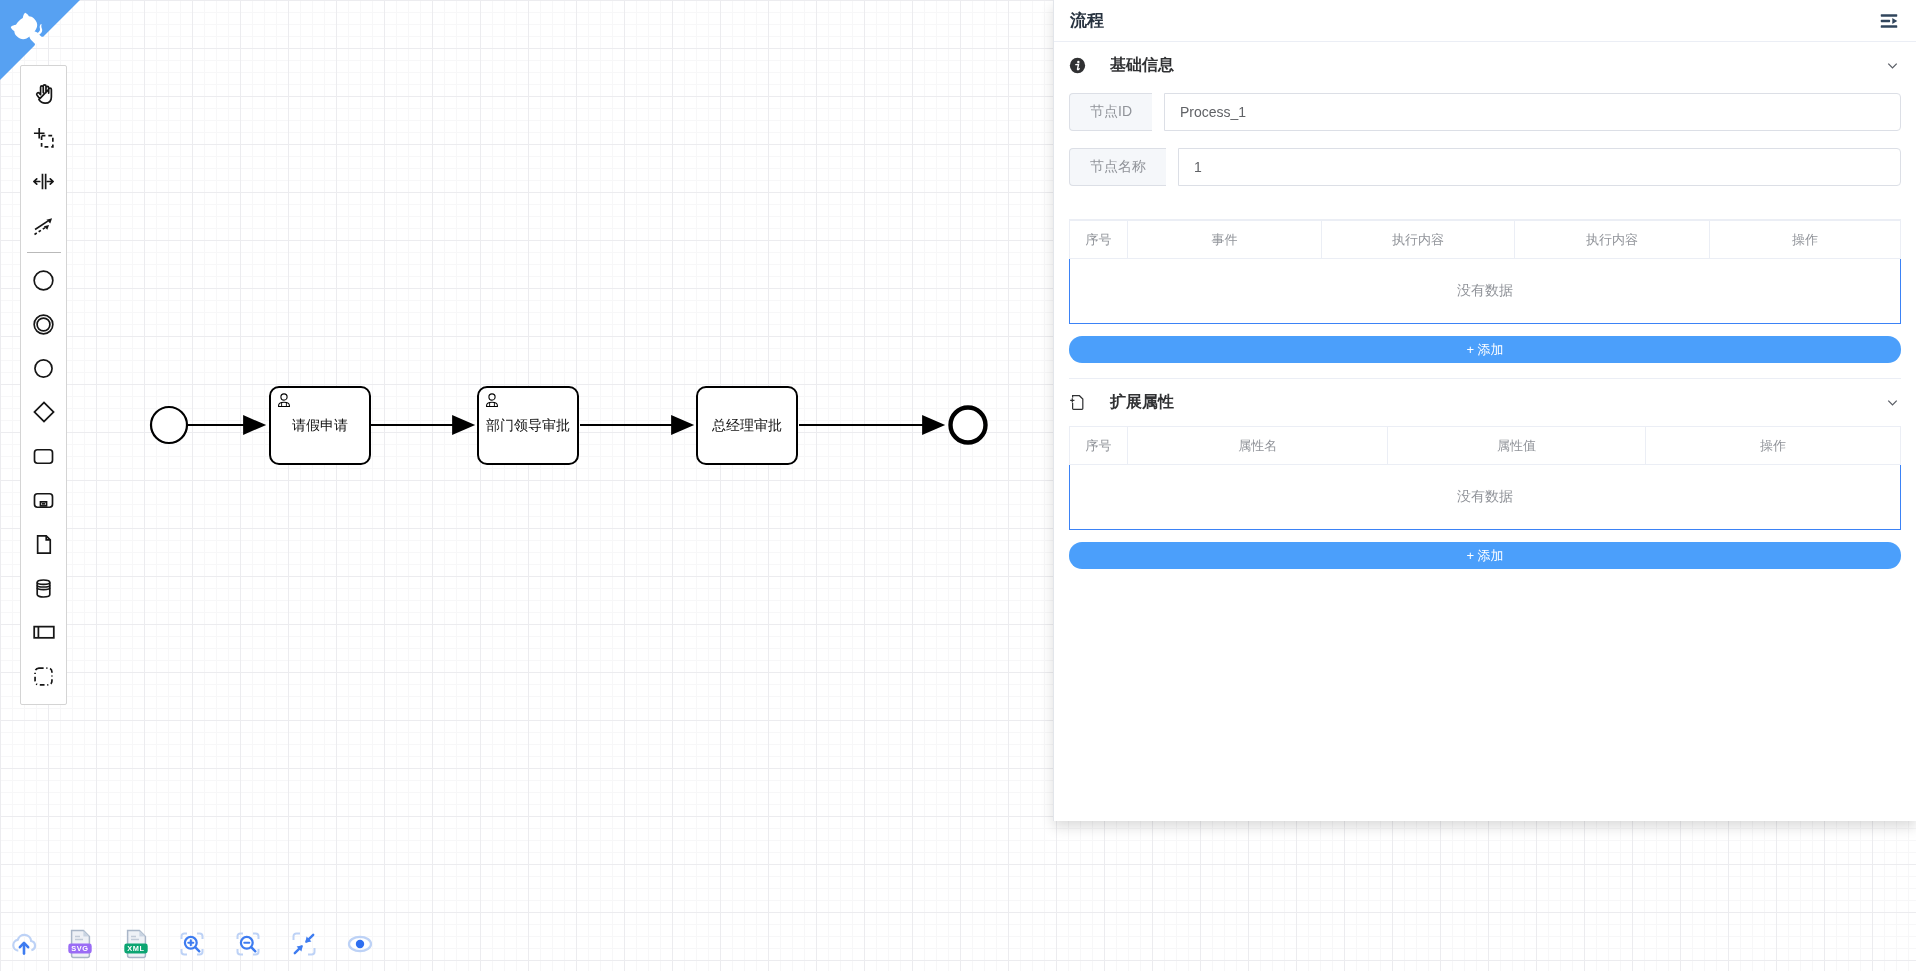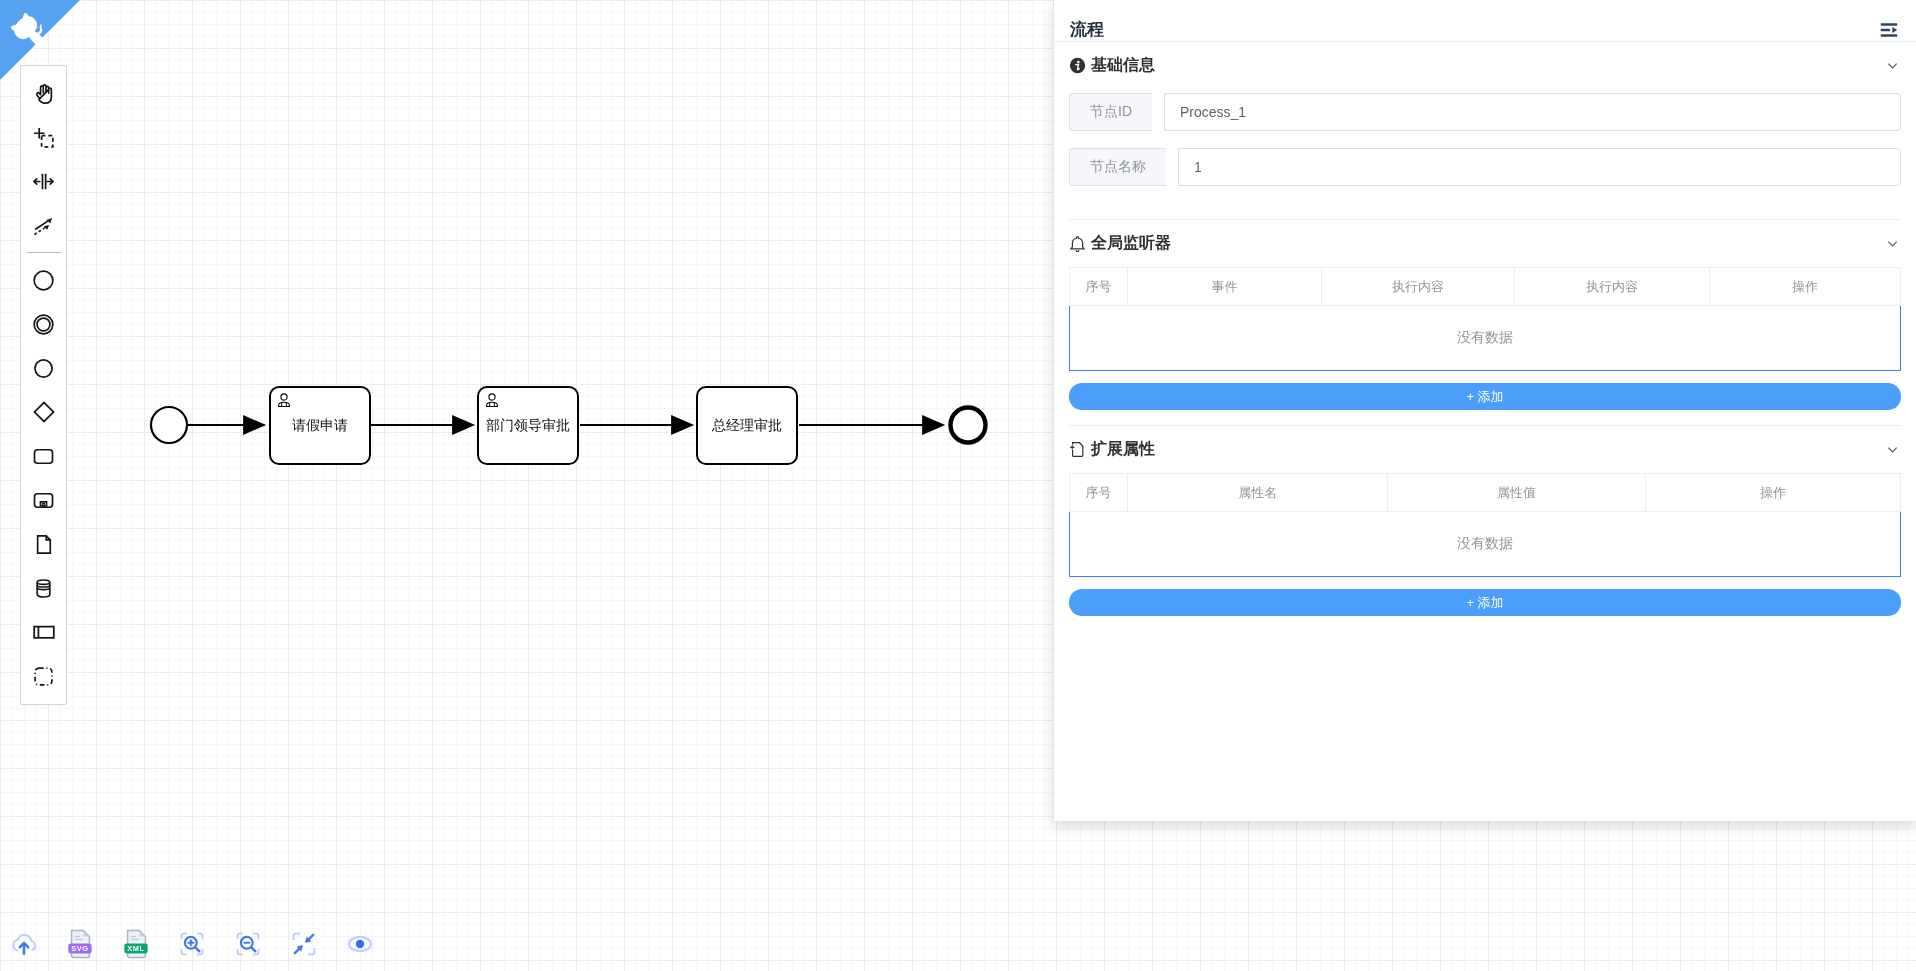--- a/index.html
+++ b/index.html
@@ -39,28 +39,28 @@
   
   .footer-bar { position:absolute; left:10px; bottom:12px; display:flex; gap:28px; z-index:20; }
   .footer-btn { width:28px; height:30px; display:flex; align-items:center; justify-content:center; cursor:pointer; }
 
   
   .panel {
     position:absolute; top:0; left:1053px; width:863px; height:821px; z-index:40;
     background:#fff; border-left:1px solid #e2e5ea;
     box-shadow:0 6px 12px rgba(0,0,0,.14);
   }
-  .panel-header { height:42px; padding:0 16px; display:flex; align-items:flex-end; justify-content:space-between; border-bottom:1px solid #ebeef5; }
+  .panel-header { height:42px; padding:0 16px; display:flex; align-items:center; justify-content:space-between; border-bottom:1px solid #ebeef5; }
   .panel-title { font-size:17px; font-weight:bold; color:#27323f; }
   .expand-btn { cursor:pointer; display:flex; }
   .panel-body { padding:0 15px; }
 
   .section { border-bottom:1px solid #ebeef5; padding-bottom:15px; }
   .section:last-child { border-bottom:none; }
-  .section-head { height:47px; display:flex; align-items:center; gap:5px; position:relative; }
+  .section-head { height:47px; display:flex; align-items:center; gap:24px; position:relative; }
   .section-title { font-size:16px; font-weight:bold; color:#303133; }
   .chev { position:absolute; right:1px; top:16px; cursor:pointer; }
 
   .form-row { display:flex; height:38px; margin:4px 0 17px;gap:12px; }
   .prepend {
     background:#f5f7fa; border:1px solid #dcdfe6; border-right:none;
     border-radius:4px 0 0 4px; color:#909399; font-size:14px;
     display:flex; align-items:center; padding:0 20px; white-space:nowrap;
   }
   .text-input {
@@ -323,32 +323,20 @@
         <span class="prepend">节点ID</span>
         <input class="text-input" type="text" value="Process_1" style="">
       </div>
       <div class="form-row" style="margin-bottom:18px">
         <span class="prepend">节点名称</span>
         <input class="text-input" type="text" value="1" style="">
       </div>
     </div>
 
     <div class="section">
-      <div class="section-head">
-        <svg width="17" height="17" viewBox="0 0 16 16" fill="none">
-          <path d="M8 1.6 c.55 0 .95.38.95.85 v.6 c2.25.45 3.85 2.4 3.85 4.75 v3.3 l1.35 1.9 H1.85 L3.2 11.1 V7.8 c0-2.35 1.6-4.3 3.85-4.75 v-.6 c0-.47.4-.85.95-.85 z" stroke="#303133" stroke-width="1.15"></path>
-          <path d="M6.6 14.4 c.25.75.78 1.2 1.4 1.2 s1.15-.45 1.4-1.2" stroke="#303133" stroke-width="1.15"></path>
-        </svg>
-        <span class="section-title">全局监听器</span>
-        <span class="chev">
-          <svg width="15" height="15" viewBox="0 0 16 16" fill="none">
-              <path d="M3.5 6 L8 10.5 L12.5 6" stroke="#5a5e66" stroke-width="1.4"></path>
-            </svg>
-        </span>
-      </div>
       <table class="tbl">
         <colgroup>
             <col style="width:7%">
             <col style="width:23.3%">
             <col style="width:23.3%">
             <col style="width:23.4%">
             <col style="width:23%">
           </colgroup>
         <thead>
           <tr>

